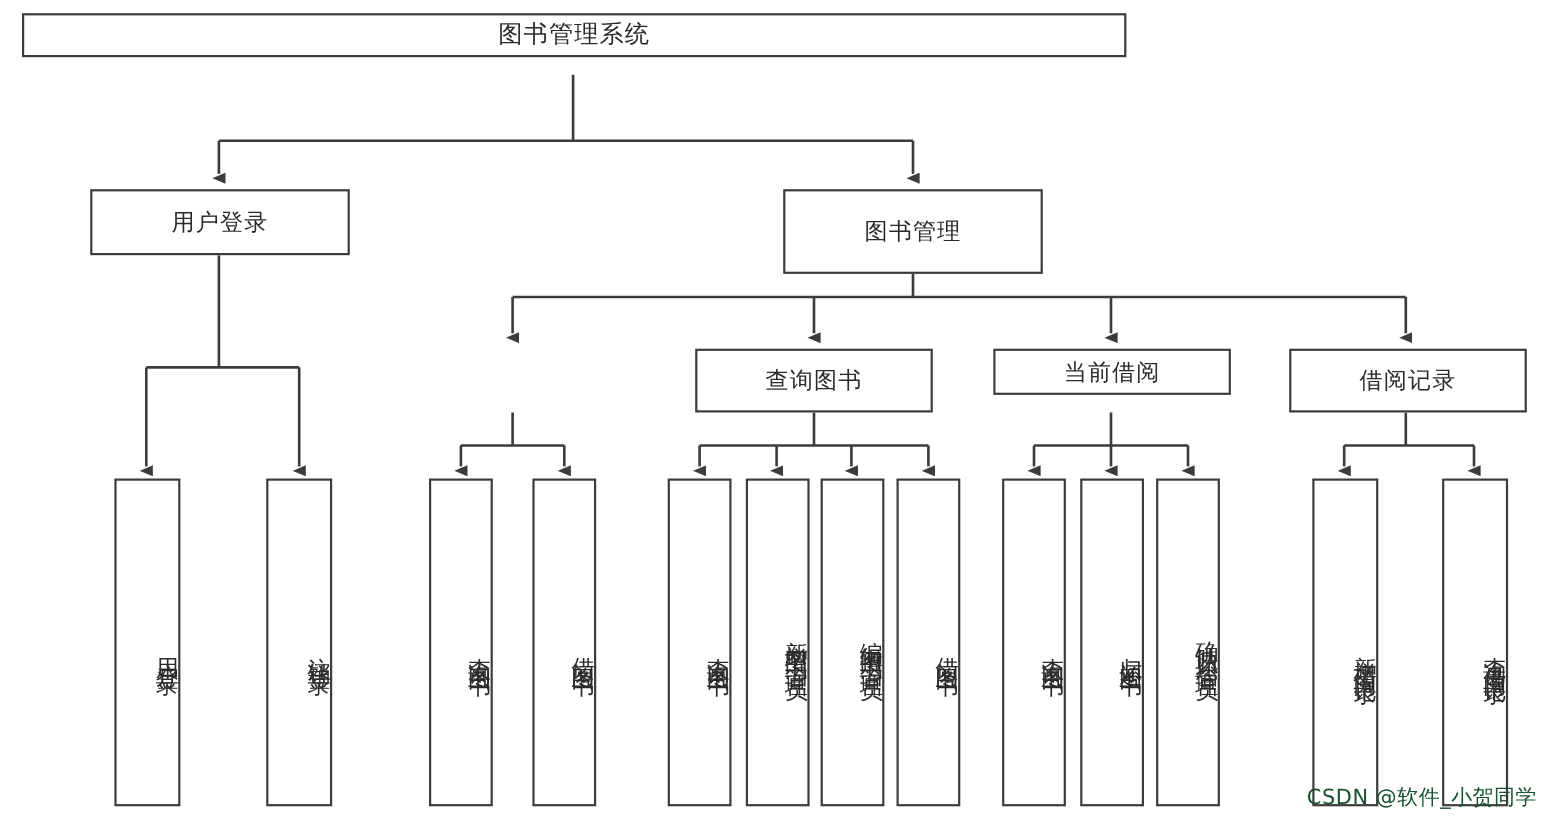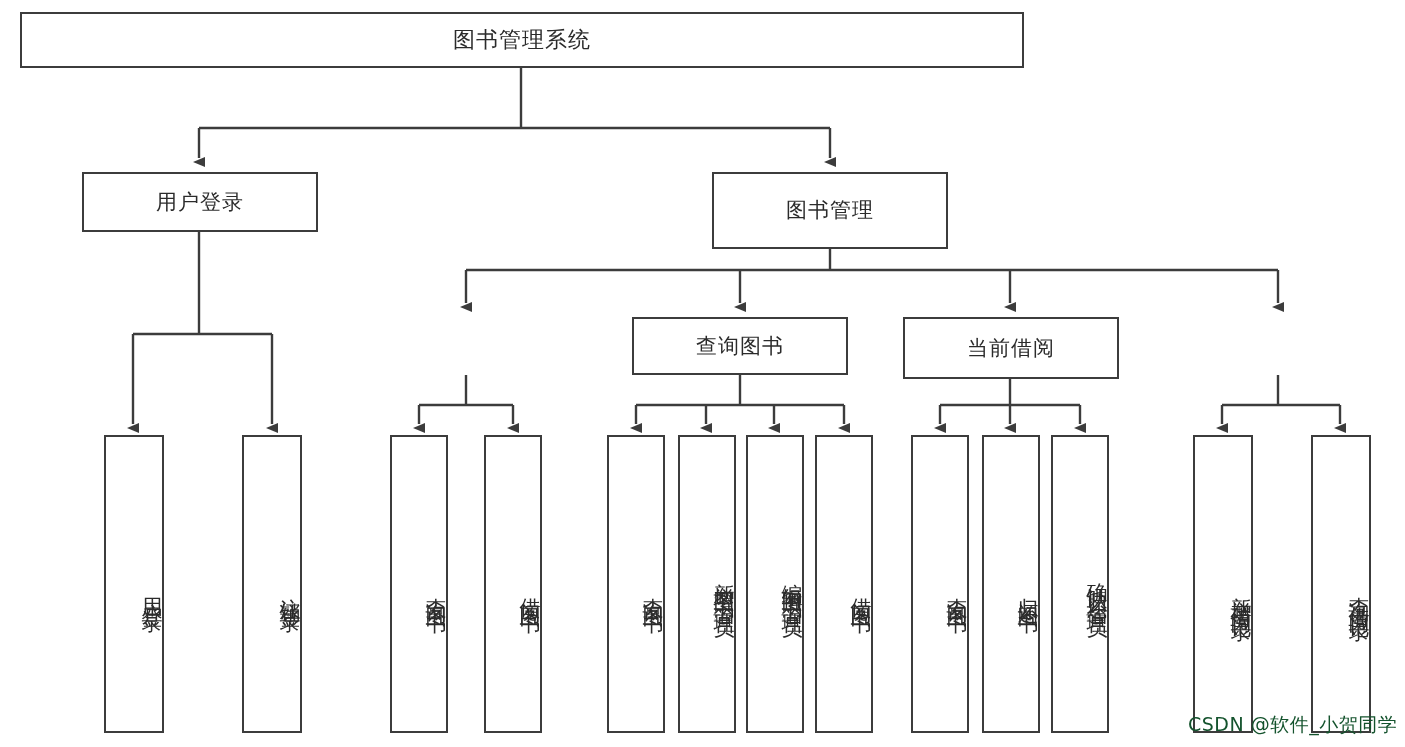--- a/index.html
+++ b/index.html
@@ -108,36 +108,39 @@
       <path d="M1010,405 L1010,424" marker-end="url(#arr)"></path>
       <path d="M1080,405 L1080,424" marker-end="url(#arr)"></path>
 
       <path d="M1278,375 L1278,405"></path>
       <path d="M1222,405 L1340,405"></path>
       <path d="M1222,405 L1222,424" marker-end="url(#arr)"></path>
       <path d="M1340,405 L1340,424" marker-end="url(#arr)"></path>
     </g>
   </svg>
 
-  <div class="node h root" style="left:20px;top:12px;width:1004px;height:56px;">
+  <div class="node h root" style="left:20px;top:12px;width:1004px;height:40px;">
     <span>图书管理系统</span>
   </div>
 
   <div class="node h" style="left:82px;top:172px;width:236px;height:60px;">
     <span>用户登录</span>
   </div>
   <div class="node h" style="left:712px;top:172px;width:236px;height:77px;">
     <span>图书管理</span>
   </div>
 
   <div class="node h" style="left:632px;top:317px;width:216px;height:58px;">
     <span>查询图书</span>
   </div>
-  <div class="node h" style="left:903px;top:317px;width:216px;height:62px;">
+  <div class="node h" style="left:903px;top:317px;width:216px;height:42px;">
     <span>当前借阅</span>
+  </div>
+  <div class="node h" style="left:1172px;top:317px;width:216px;height:58px;">
+    <span>借阅记录</span>
   </div>
 
   <div class="node v" style="left:104px;top:435px;width:60px;height:298px;">
     <span class="vtext">用户登录</span>
   </div>
   <div class="node v" style="left:242px;top:435px;width:60px;height:298px;">
     <span class="vtext">注销登录</span>
   </div>
 
   <div class="node v" style="left:390px;top:435px;width:58px;height:298px;">

